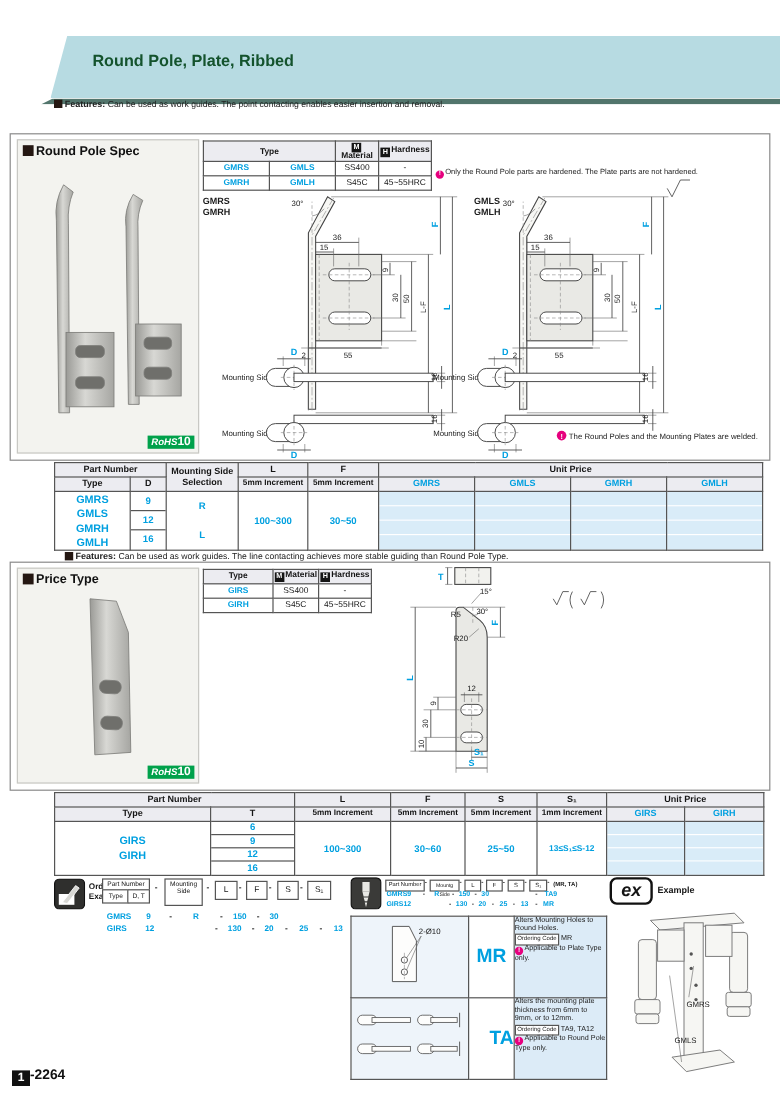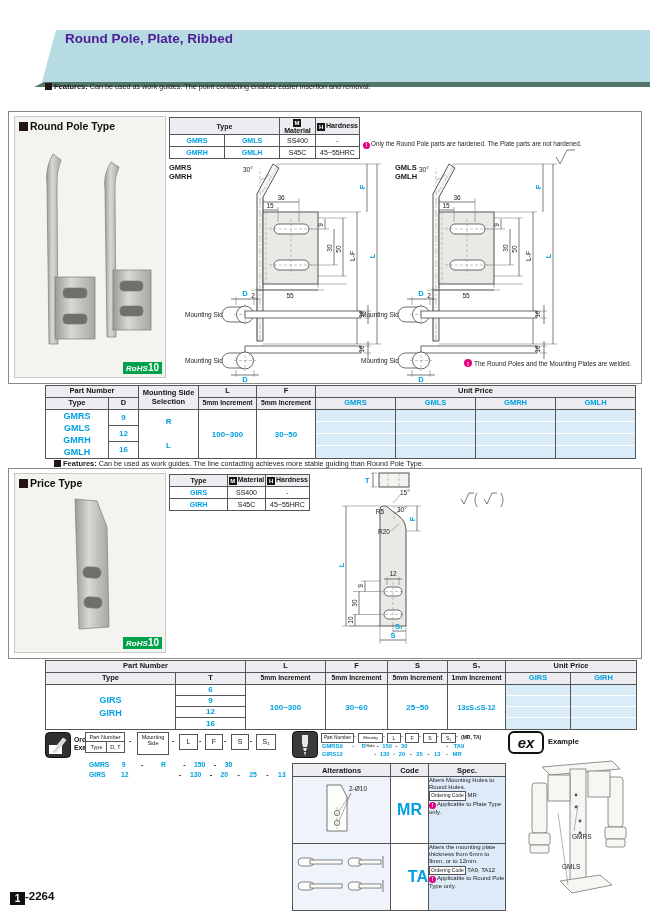--- a/index.html
+++ b/index.html
@@ -3,21 +3,21 @@
 <meta charset="utf-8">
 <style>
   html,body{margin:0;padding:0}
   body{width:650px;height:918px;background:#fff;font-family:"Liberation Sans",sans-serif;position:relative;overflow:hidden;color:#151515}
   .abs{position:absolute}
   .nw{white-space:nowrap}
   .bb{color:#00a0e0;font-weight:bold}
   
   .banner{left:42px;top:30px;width:608px;height:52px;background:#b7dbe2;clip-path:polygon(14px 0,100% 0,100% 100%,0 100%)}
   .banner h1{margin:0;padding:5px 0 0 22px;font-size:22.5px;letter-spacing:-.3px;color:#141414}
-  .banner h2{margin:0;padding:1px 0 0 23px;font-size:13.5px;color:#4c1d95}
+  .banner h2{margin:12px;padding:1px 0 0 23px;font-size:13.5px;color:#14532d}
   .strip{left:34px;top:82px;width:616px;height:5px;background:#52756c;clip-path:polygon(10px 0,100% 0,100% 100%,0 100%)}
   
   .feat{font-size:7.2px;color:#222}
   .feat b{font-size:7.5px}
   .sq{display:inline-block;width:7px;height:7px;background:#241712;vertical-align:-1px;margin-right:2px}
   
   .secbox{border:1px solid #8a8a8a;background:#fff}
   .photo{left:5px;top:4px;width:150px;background:#f3f3ef;border:1px solid #c8c8c4}
   .sectitle{font-size:10.5px;font-weight:bold;color:#111}
   .sectitle .sq{width:9px;height:9px;vertical-align:-1px}
@@ -71,21 +71,21 @@
 </div>
 <div class="abs strip"></div>
 
 <div class="abs feat nw" style="left:45px;top:82px">
   <span class="sq"></span><b>Features:</b>
   <span>Can be used as work guides. The point contacting enables easier insertion and removal.</span>
 </div>
 
 <div class="abs secbox" style="left:8px;top:111px;width:632px;height:271px">
   <div class="abs photo" style="height:260px">
-    <div class="sectitle" style="padding:3px 0 0 4px"><span class="sq"></span><span>Round Pole Type</span></div>
+    <div class="sectitle" style="padding:3px 0 0 4px"><span class="sq"></span><span>Round Pole Spec</span></div>
     <svg width="148" height="236" viewBox="0 0 148 236">
       <defs>
         <linearGradient id="met" x1="0" x2="1" y1="0" y2="0">
           <stop offset="0" stop-color="#9a9a96"></stop>
             <stop offset=".4" stop-color="#d8d8d4"></stop>
             <stop offset="1" stop-color="#a6a6a2"></stop>
         </linearGradient>
       </defs>
       <g stroke="#7d7d79" stroke-width=".7">
         <path d="M38,22 q-8,14 -6,30 l2,160 9,0 -1,-158 q-1,-14 4,-26 z" fill="url(#met)"></path>
@@ -536,25 +536,20 @@
   </div>
 </div>
 
 <table class="alt abs" style="left:292px;top:763px;width:213px">
   <colgroup>
       <col style="width:98px">
       <col style="width:38px">
       <col style="width:77px">
     </colgroup>
   <tbody>
-      <tr>
-    <th>Alterations</th>
-    <th>Code</th>
-    <th>Spec.</th>
-  </tr>
   <tr>
     <td style="height:62px;background:#eef4fa">
       <svg width="96" height="62" viewBox="0 0 96 62">
         <path d="M34,8 L48,8 L54,20 L54,54 L34,54 Z" fill="#fdfdfc" stroke="#555" stroke-width=".8"></path>
         <circle cx="44" cy="36" r="2.6" fill="#fff" stroke="#555" stroke-width=".8"></circle>
         <circle cx="44" cy="46" r="2.6" fill="#fff" stroke="#555" stroke-width=".8"></circle>
         <path d="M44,30 V52" class="hid"></path>
         <path d="M46,34 L58,16 M46,44 L58,16" class="ext"></path>
         <text class="dt" font-size="5.5" x="56" y="14">2-Ø10</text>
       </svg>

